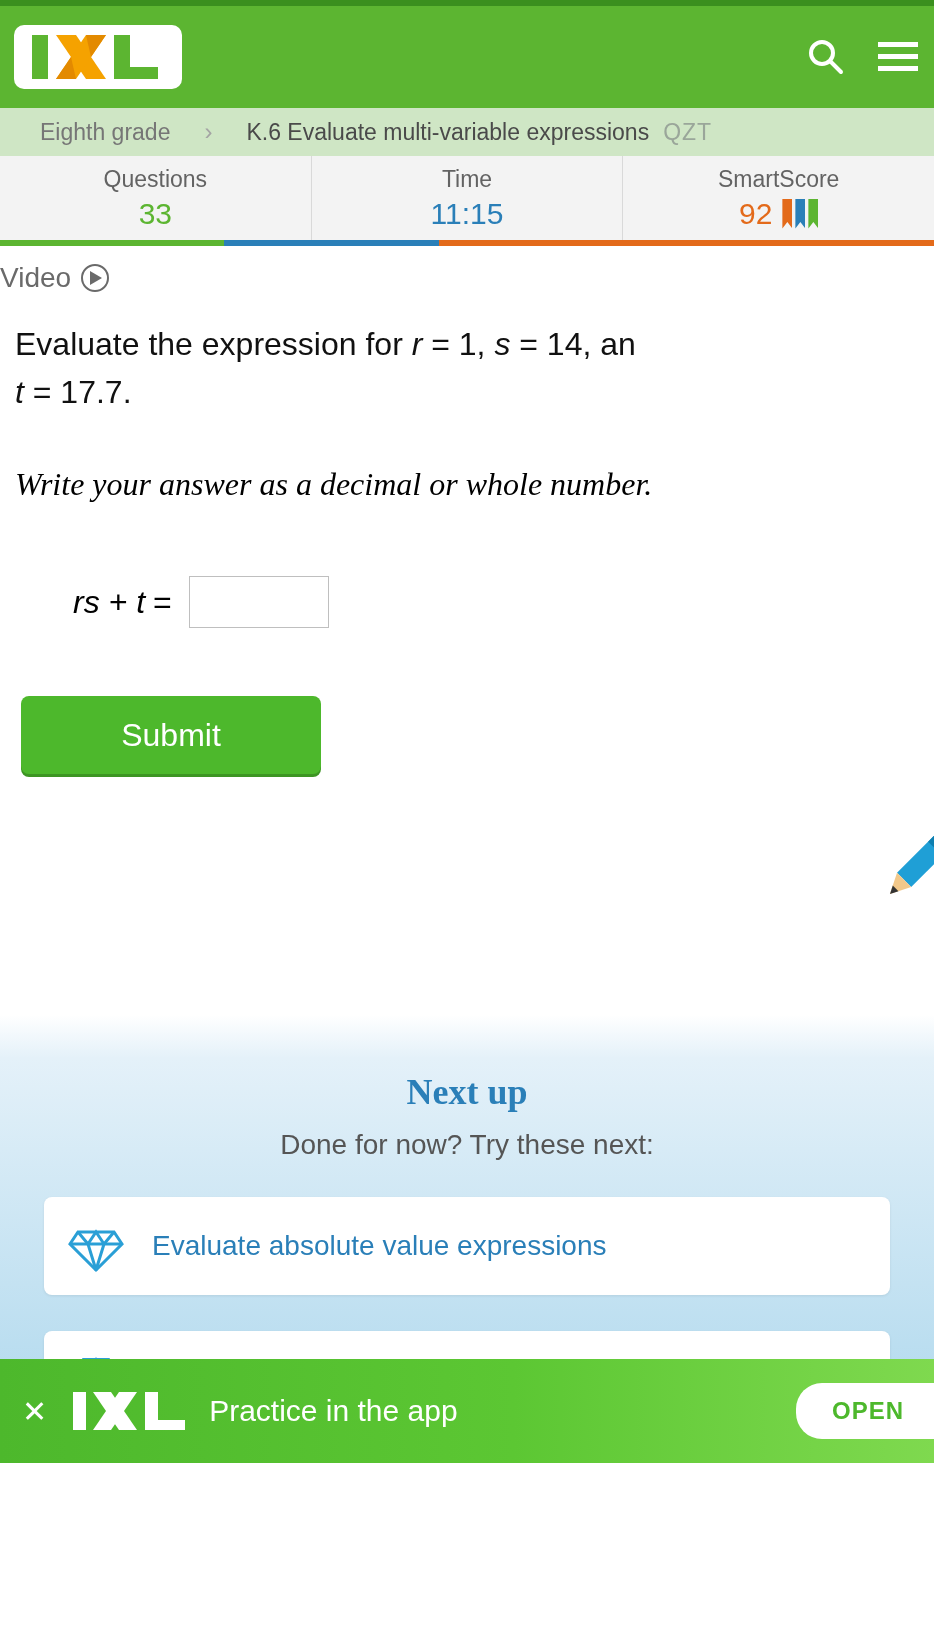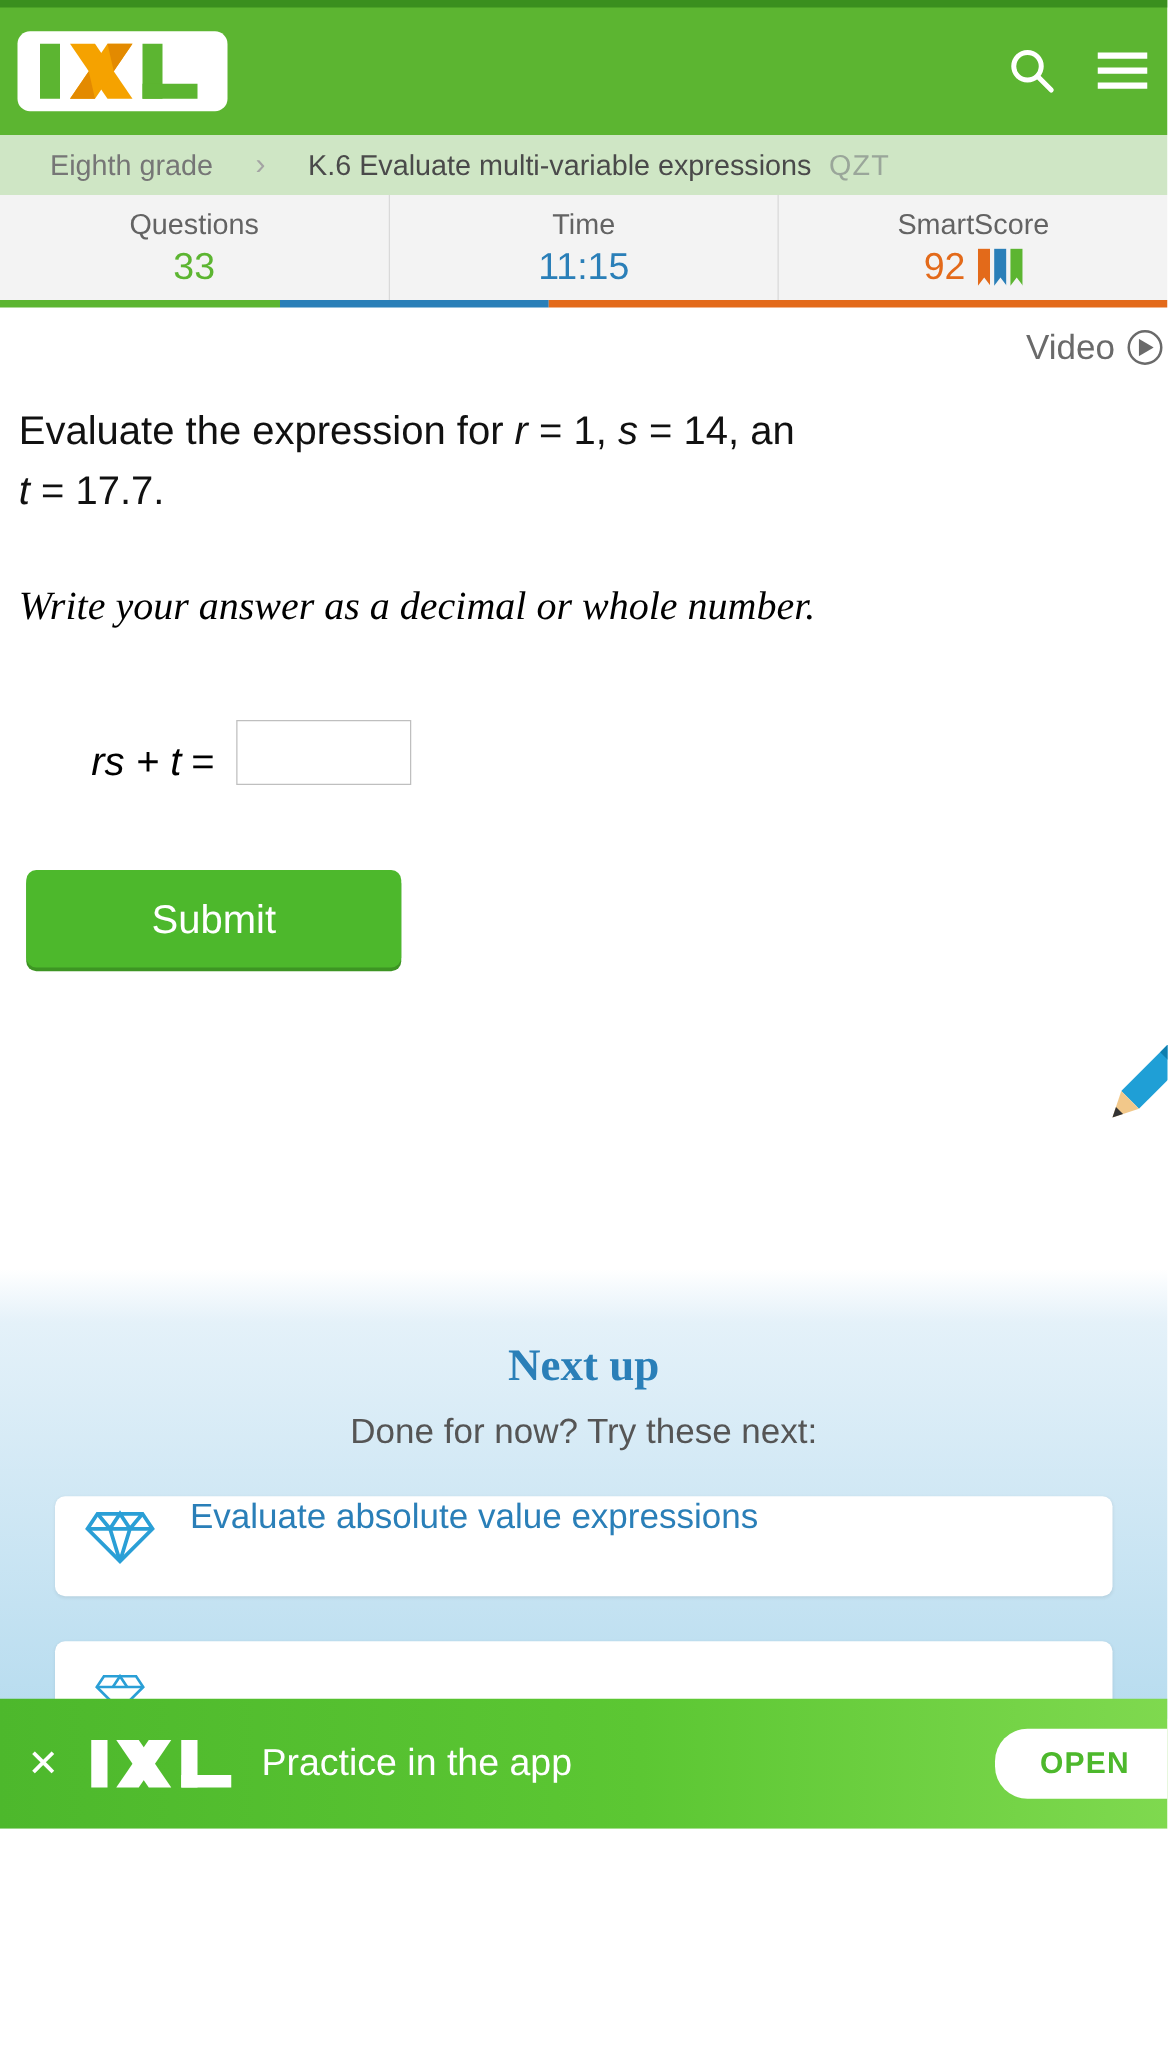--- a/index.html
+++ b/index.html
@@ -24,36 +24,36 @@
   .stat-s .stat-val { color: #e36a1a; display: flex; align-items: center; justify-content: center; gap: 10px; }
   .ribbons { display: flex; gap: 3px; }
   .ribbon { width: 10px; height: 30px; display: block; }
   .ribbon.r1 { background: #e36a1a; clip-path: polygon(0 0,100% 0,100% 100%,50% 78%,0 100%); }
   .ribbon.r2 { background: #2a7fb8; clip-path: polygon(0 0,100% 0,100% 100%,50% 78%,0 100%); }
   .ribbon.r3 { background: #5cb531; clip-path: polygon(0 0,100% 0,100% 100%,50% 78%,0 100%); }
   .bar { height: 6px; display: flex; }
   .bar-q { background: #5cb531; width: 24%; }
   .bar-t { background: #2a7fb8; width: 23%; }
   .bar-s { background: #e36a1a; width: 53%; }
-  .video-row { display: flex; justify-content: flex-end; align-items: center; padding: 16px 4px 0 16px; color: #6a6a6a; font-size: 28px; }
+  .video-row { display: flex; align-items: center; padding: 16px 4px 0 0; color: #6a6a6a; font-size: 28px; }
   .video-row .play { margin-left: 10px; width: 28px; height: 28px; border: 2.5px solid #6a6a6a; border-radius: 50%; display: inline-flex; align-items: center; justify-content: center; }
   .video-row .play svg { margin-left: 2px; }
   .content { padding: 26px 26px 0 15px; }
   .prompt { font-size: 32px; line-height: 1.5; color: #111; }
   .prompt .ital { font-style: italic; }
   .instruct { font-style: italic; font-size: 32px; margin-top: 44px; line-height: 1.5; font-family: Liberation Serif, serif; }
-  .expr-row { margin: 68px 0 0 58px; display: flex; align-items: flex-end; font-size: 32px; font-style: italic; }
+  .expr-row { margin: 68px 0 0 58px; display: flex; align-items: center; font-size: 32px; font-style: italic; }
   .expr-row .eq { font-style: normal; margin: 0 8px; }
   .ans-input { width: 140px; height: 52px; border: 1px solid #bfbfbf; font-size: 28px; padding: 0 8px; font-style: normal; }
   .submit-btn { margin: 68px 0 0 6px; width: 300px; height: 78px; background: #4db82c; border: none; border-radius: 8px; color: #fff; font-size: 32px; font-weight: 400; box-shadow: 0 3px 0 #3d9523; cursor: pointer; }
   .pencil { position: absolute; right: -20px; top: 830px; width: 80px; height: 80px; transform: rotate(45deg); }
   .nextup { position: absolute; left: 0; right: 0; top: 1015px; height: 360px; background: linear-gradient(to bottom, rgba(255,255,255,0) 0%, #e4f1f9 12%, #b7dcef 100%); padding-top: 56px; text-align: center; }
   .nextup h2 { color: #2a7fb8; font-family: Georgia, 'Times New Roman', serif; font-weight: bold; font-size: 36px; }
   .nextup .sub { color: #555; font-size: 28px; margin-top: 16px; }
-  .rec-card { background: #fff; border-radius: 8px; margin: 36px 44px 0 44px; height: 80px; display: flex; align-items: flex-start; padding: 0 24px; box-shadow: 0 1px 3px rgba(0,0,0,0.08); }
+  .rec-card { background: #fff; border-radius: 8px; margin: 36px 44px 0 44px; height: 98px; display: flex; align-items: center; padding: 0 24px; box-shadow: 0 1px 3px rgba(0,0,0,0.08); }
   .rec-card.second { height: 60px; margin-top: 36px; align-items: flex-start; padding-top: 18px; overflow: hidden; }
   .diamond { width: 56px; height: 56px; flex: none; margin-right: 28px; }
   .rec-text { color: #2a7fb8; font-size: 28px; text-align: left; }
   .banner { position: absolute; left: 0; right: 0; bottom: 176px; height: 104px; background: linear-gradient(90deg, #4db82c 0%, #5cc733 55%, #7fd94f 100%); display: flex; align-items: center; padding: 0 22px; }
   .banner-x { color: #fff; font-size: 30px; margin-right: 24px; cursor: pointer; font-weight: 300; }
   .banner-logo-svg { width: 124px; height: 42px; }
   .banner-text { color: #fff; font-size: 30px; margin-left: 14px; }
   .banner-spacer { flex: 1; }
   .open-btn { background: #fff; color: #4db82c; font-weight: bold; font-size: 24px; border: none; border-radius: 26px 0 0 26px; padding: 14px 30px 14px 36px; margin-right: -22px; letter-spacing: 1px; }
   .whiteblock { position: absolute; left: 0; right: 0; bottom: 0; height: 176px; background: #fff; }

